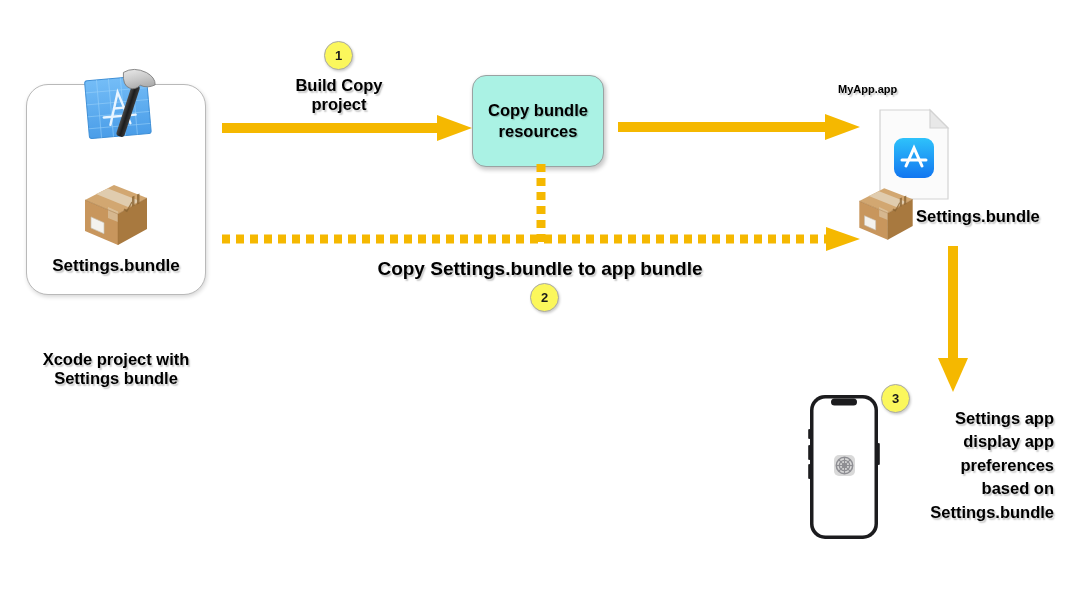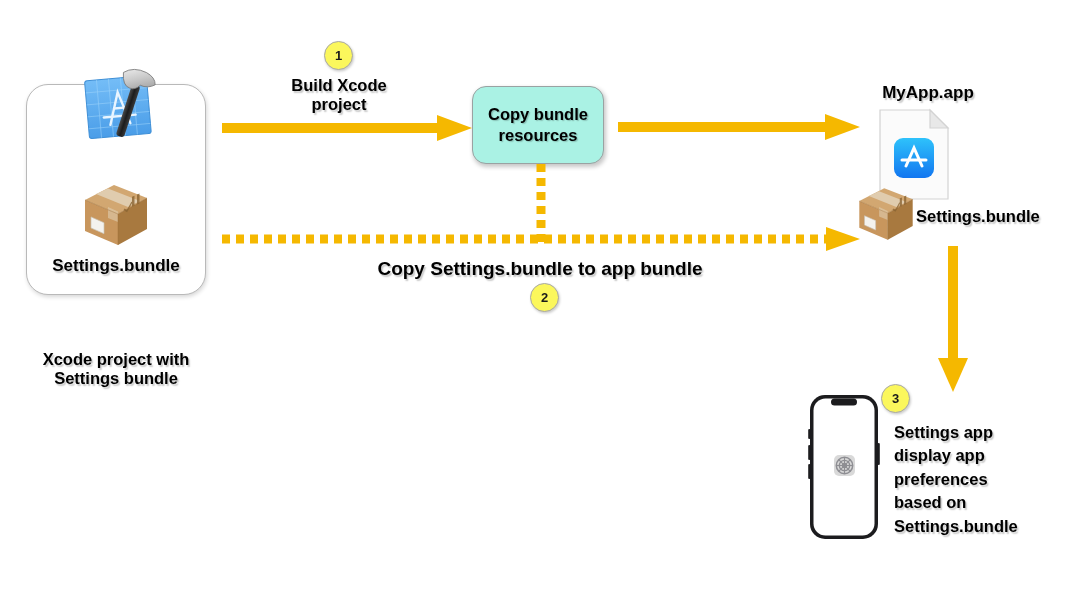--- a/index.html
+++ b/index.html
@@ -34,22 +34,22 @@
   
   #xcode-icon { position: absolute; left: 78px; top: 62px; width: 84px; height: 84px; }
 
   
   .box-icon { position: absolute; }
   .box-icon svg { display: block; width: 100%; height: 100%; }
 
   
   #copy-bundle-node {
     position: absolute;
-    left: 472px; top: 86px;
-    width: 132px; height: 78px;
+    left: 472px; top: 75px;
+    width: 132px; height: 92px;
     background: #aaf2e4;
     border: 1.4px solid #9aa2a2;
     border-radius: 14px;
     box-shadow: 1.5px 2.5px 4px rgba(0,0,0,0.22);
     display: flex; align-items: center; justify-content: center;
   }
   #copy-bundle-label {
     position: static;
     font-size: 16.5px; font-weight: bold; color: #000;
     text-align: center; line-height: 1.25;
@@ -177,21 +177,21 @@
     </svg>
   </div>
 
   <div class="txt" id="project-bundle-label" style="left:26px; top:256px; width:180px; text-align:center; font-size:17px;">Settings.bundle</div>
 
   <div class="txt" id="project-caption" style="left:16px; top:308px; width:200px; text-align:center; font-size:16.5px;margin-top:42px;">Xcode project with
 Settings bundle</div>
 
   <div class="badge" id="badge-1" style="left:324px; top:41px;">1</div>
 
-  <div class="txt" id="step-1-label" style="left:256px; top:76px; width:166px; text-align:center; font-size:16.5px;">Build Xcode
+  <div class="txt" id="step-1-label" style="left:256px; top:76px; width:166px; text-align:center; font-size:16.5px;">Build Copy
 project</div>
 
   <div class="arrow-h" id="arrow-build" style="left:222px; top:113px; width:250px;">
     <svg width="250" height="30" viewBox="0 0 250 30">
       <rect x="0" y="10" width="222" height="10" fill="#F5B800"></rect>
       <polygon points="215,2 250,15 215,28" fill="#F5B800"></polygon>
     </svg>
   </div>
 
   <div id="copy-bundle-node">
@@ -216,21 +216,21 @@
     <svg width="640" height="26" viewBox="0 0 640 26">
       <line x1="0" y1="13" x2="606" y2="13" stroke="#F5B800" stroke-width="9" stroke-dasharray="8 6" stroke-linecap="butt"></line>
       <polygon points="604,1 638,13 604,25" fill="#F5B800"></polygon>
     </svg>
   </div>
 
   <div class="txt" id="step-2-label" style="left:300px; top:258px; width:480px; text-align:center; font-size:19px;">Copy Settings.bundle to app bundle</div>
 
   <div class="badge" id="badge-2" style="left:530px; top:283px;">2</div>
 
-  <div class="txt" id="myapp-title" style="left:838px; top:83px; width:180px; text-align:center; font-size:17px;">MyApp.app</div>
+  <div class="txt" id="myapp-title" style="left:838px; top:83px; width:180px; text-align:left; font-size:11px;">MyApp.app</div>
 
   <div id="app-doc-icon">
     <svg viewBox="0 0 72 93" width="72" height="93">
       <defs>
         <linearGradient id="asg" x1="0" y1="0" x2="0" y2="1">
           <stop offset="0" stop-color="#2ec2fb"></stop>
           <stop offset="1" stop-color="#1276f0"></stop>
         </linearGradient>
       </defs>
 
@@ -298,19 +298,19 @@
             <line x1="-5.8" y1="-5.8" x2="5.8" y2="5.8"></line>
             <line x1="-5.8" y1="5.8" x2="5.8" y2="-5.8"></line>
           </g>
         </g>
       </g>
     </svg>
   </div>
 
   <div class="badge" id="badge-3" style="left:881px; top:384px;">3</div>
 
-  <div class="txt" id="step-3-label" style="left:894px; top:421px; width:160px; text-align:left; font-size:16.5px; line-height:1.42;">Settings app
+  <div class="txt" id="step-3-label" style="left:894px; top:407px; width:160px; text-align:right; font-size:16.5px; line-height:1.42;">Settings app
 display app
 preferences
 based on
 Settings.bundle</div>
 
 </div>
 
 </body></html>

